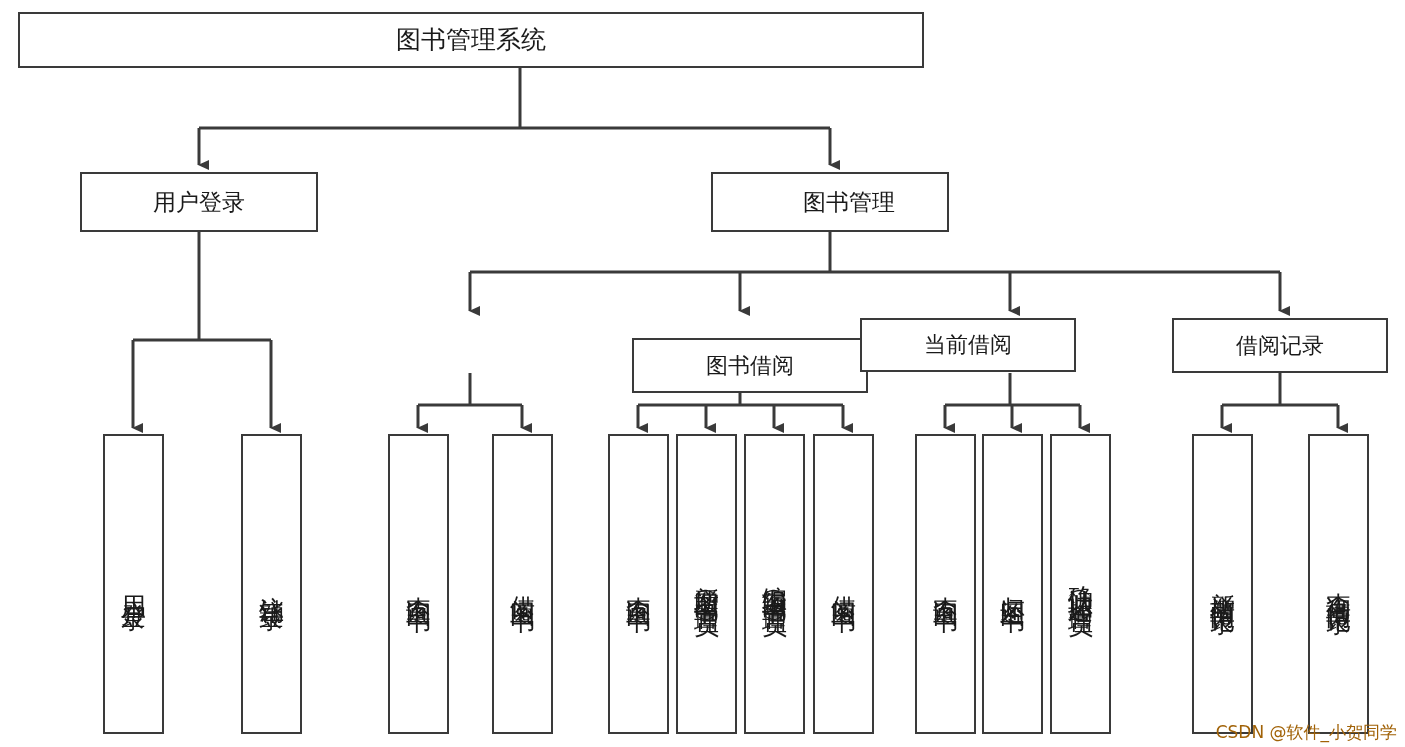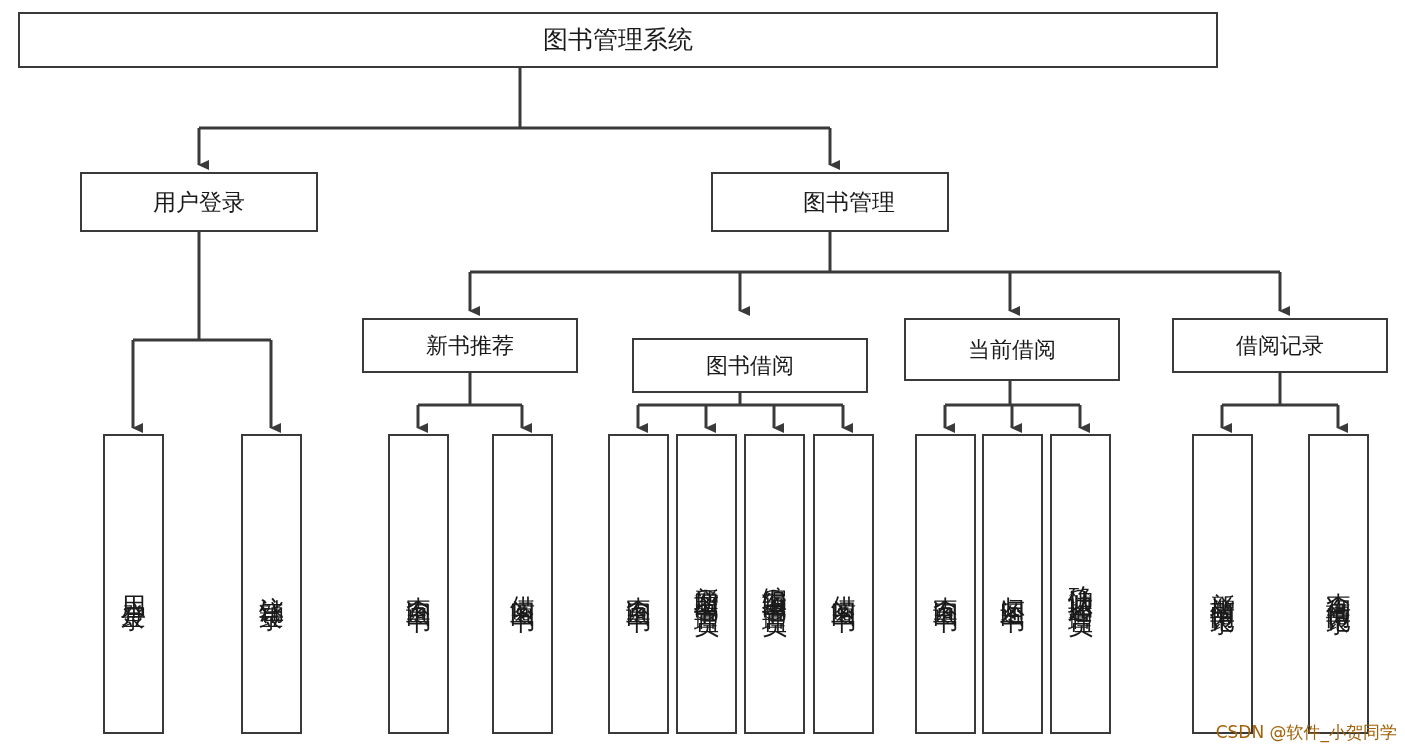--- a/index.html
+++ b/index.html
@@ -114,41 +114,38 @@
       <line x1="1012" y1="405" x2="1012" y2="428" marker-end="url(#arrowhead)"></line>
       <line x1="1080" y1="405" x2="1080" y2="428" marker-end="url(#arrowhead)"></line>
 
       <line x1="1280" y1="373" x2="1280" y2="405"></line>
       <line x1="1222" y1="405" x2="1338" y2="405"></line>
       <line x1="1222" y1="405" x2="1222" y2="428" marker-end="url(#arrowhead)"></line>
       <line x1="1338" y1="405" x2="1338" y2="428" marker-end="url(#arrowhead)"></line>
     </g>
   </svg>
 
-  <div class="node-box lvl0" style="left:18px; top:12px; width:1200px; height:56px;">
+  <div class="node-box lvl0" style="left:18px; top:12px; width:906px; height:56px;">
     <span class="node-label">图书管理系统</span>
   </div>
 
   <div class="node-box lvl1" style="left:80px; top:172px; width:238px; height:60px;">
     <span class="node-label">用户登录</span>
   </div>
 
   <div class="node-box lvl1" style="left:711px; top:172px; width:238px; height:60px;padding-left:38px;">
     <span class="node-label">图书管理</span>
   </div>
 
-  <div class="node-box lvl2" style="left:362px; top:318px; width:216px; height:55px;">
-    <span class="node-label">新书推荐</span>
-  </div>
 
   <div class="node-box lvl2" style="left:632px; top:318px; width:236px; height:55px;margin-top:20px;">
     <span class="node-label">图书借阅</span>
   </div>
 
-  <div class="node-box lvl2" style="left:904px; top:318px; width:216px; height:63px;">
+  <div class="node-box lvl2" style="left:860px; top:318px; width:216px; height:54px;">
     <span class="node-label">当前借阅</span>
   </div>
 
   <div class="node-box lvl2" style="left:1172px; top:318px; width:216px; height:55px;">
     <span class="node-label">借阅记录</span>
   </div>
 
   <div class="node-box leaf" style="left:103px; top:434px; width:61px; height:300px;">
     <span class="node-label">用户登录</span>
   </div>

